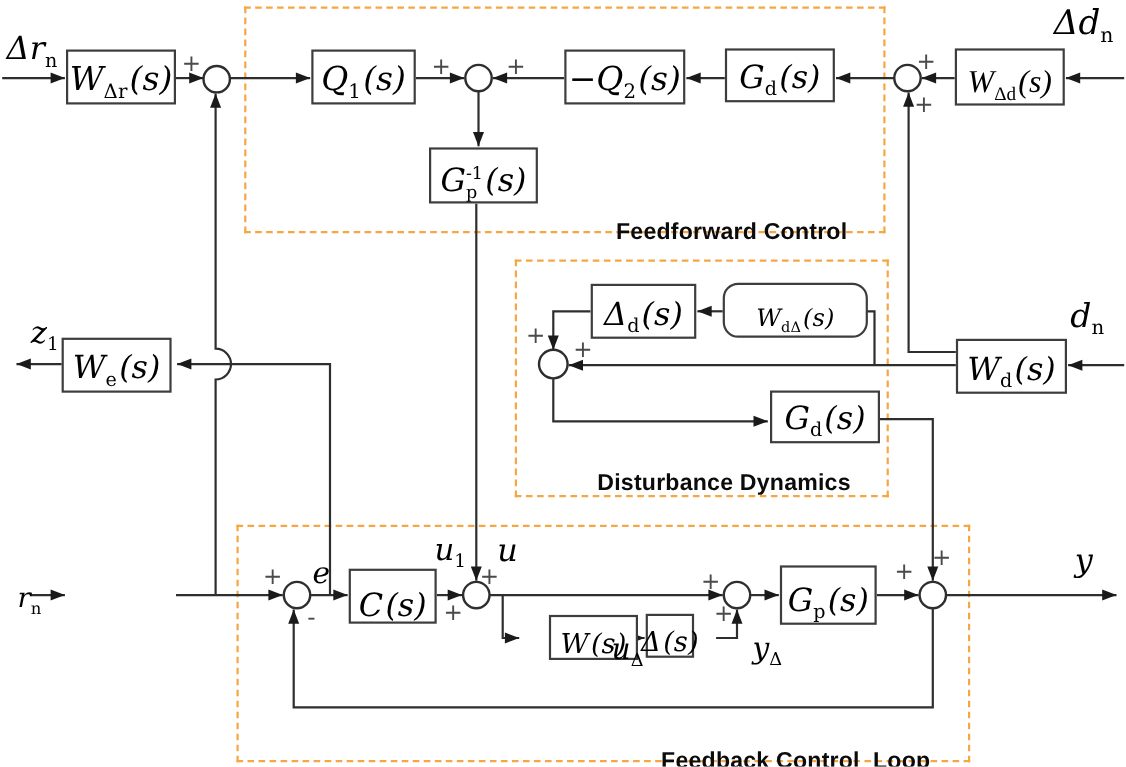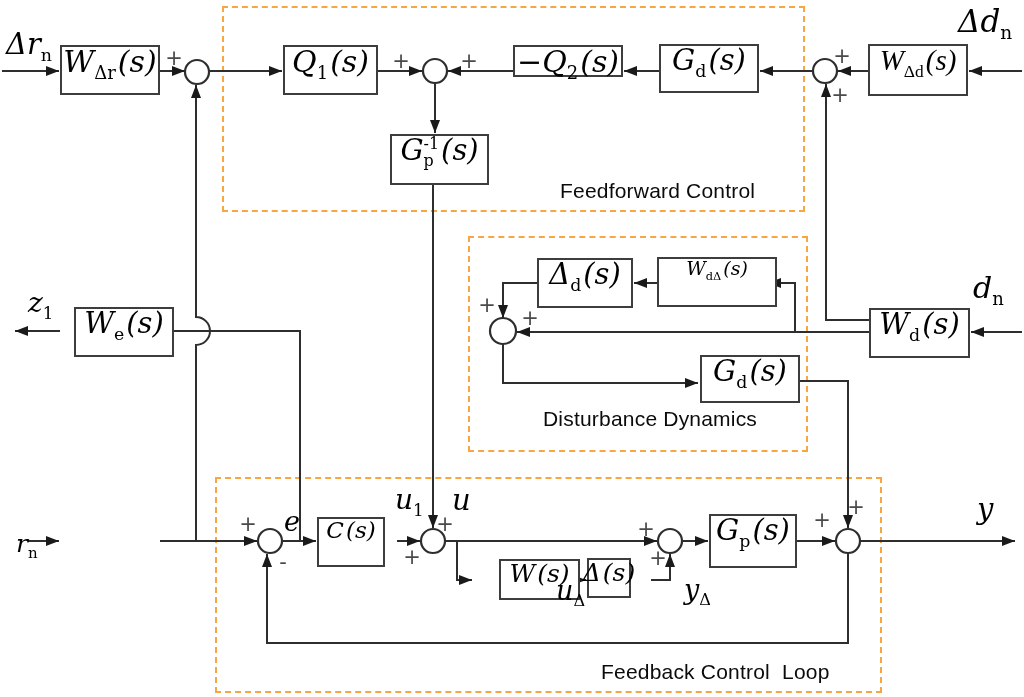--- a/index.html
+++ b/index.html
@@ -1,26 +1,26 @@
 <!DOCTYPE html>
 <html style="--wire: #2e2e2e; --dash: #F6A642; --bborder: #3d3d3d;"><head>
 <meta charset="utf-8">
 <style>
   :root{ --wire:#2e2e2e; --dash:#F6A642; --bborder:#3d3d3d; }
   html,body{margin:0;padding:0;background:#fff;}
   #diagram{position:relative;overflow:hidden;background:#fff;}
   .region{position:absolute;border:2.5px dashed var(--dash);box-sizing:border-box;}
   .region-label{position:absolute;font-family:"Liberation Sans","DejaVu Sans",sans-serif;
-    font-weight:400;font-size:21px;color:#0b0b0b;white-space:pre;letter-spacing:.2px;}
+    font-weight:700;font-size:21px;color:#0b0b0b;white-space:pre;letter-spacing:.2px;margin-top:20px;}
   #wire-layer{position:absolute;left:0;top:0;}
   .wire{fill:none;stroke:var(--wire);stroke-width:2;}
   .junction{fill:#fff;stroke:var(--wire);stroke-width:2.2;}
   .arrowhead{fill:#1a1a1a;stroke:none;}
   .block{position:absolute;box-sizing:border-box;background:#fff;border:2px solid var(--bborder);
-    display:flex;align-items:flex-start;justify-content:center;
+    display:flex;align-items:flex-end;justify-content:center;
     font-family:"DejaVu Serif","Liberation Serif",serif;font-style:italic;color:#000;}
   .block .inner{white-space:nowrap;line-height:1;}
   .block sub,.slabel sub{font-style:normal;font-size:0.6em;}
   .block .post{padding-left:2px;}
   .stack{display:inline-flex;flex-direction:column;font-size:0.55em;font-style:normal;
     line-height:1;vertical-align:middle;text-align:left;row-gap:1px;}
   .sign{position:absolute;transform:translate(-50%,-50%);font-family:"DejaVu Sans",sans-serif;
     font-size:21px;color:#4a4a4a;line-height:1;}
   .slabel{position:absolute;font-family:"DejaVu Serif","Liberation Serif",serif;
     font-style:italic;color:#000;line-height:1;white-space:nowrap;}
@@ -112,51 +112,51 @@
       <polygon points="503,318 498,305 508,305" class="arrowhead"></polygon>
       <polygon points="698,383 685,378 685,388" class="arrowhead"></polygon>
       <polygon points="848,528 843,515 853,515" class="arrowhead"></polygon>
     </svg>
     <div class="block" style="left: 60px; top: 45px; width: 100px; height: 50px; font-size: 30px;">
       <span class="inner"><span>W</span><sub>Δr</sub><span class="post">(s)</span></span>
     </div>
     <div class="block" style="left: 283px; top: 45px; width: 95px; height: 50px; font-size: 30px;">
       <span class="inner"><span>Q</span><sub>1</sub><span class="post">(s)</span></span>
     </div>
-    <div class="block" style="left: 513px; top: 45px; width: 110px; height: 32px; font-size: 30px;">
+    <div class="block" style="left: 513px; top: 45px; width: 110px; height: 50px; font-size: 30px;">
       <span class="inner"><span>−Q</span><sub>2</sub><span class="post">(s)</span></span>
     </div>
     <div class="block" style="left: 659px; top: 44px; width: 100px; height: 49px; font-size: 29px;">
       <span class="inner"><span>G</span><sub>d</sub><span class="post">(s)</span></span>
     </div>
     <div class="block" style="left: 868px; top: 44px; width: 100px; height: 52px; font-size: 29px; font-family: Liberation Serif, serif;">
       <span class="inner"><span>W</span><sub>Δd</sub><span class="post">(s)</span></span>
     </div>
     <div class="block" style="left: 390px; top: 134px; width: 99px; height: 51px; font-size: 29px;">
       <span class="inner"><span>G</span><span class="stack">
           <span>-1</span>
           <span>p</span>
         </span><span class="post">(s)</span></span>
     </div>
     <div class="block" style="left: 537px; top: 258px; width: 96px; height: 50px; font-size: 29px;">
       <span class="inner"><span>Δ</span><sub>d</sub><span class="post">(s)</span></span>
     </div>
-    <div class="block" style="left: 657px; top: 257px; width: 120px; height: 50px; font-size: 19px;">
+    <div class="block" style="left: 657px; top: 257px; width: 132px; height: 50px; font-size: 22px; border-radius: 14px;">
       <span class="inner"><span>W</span><sub>dΔ</sub><span class="post">(s)</span></span>
     </div>
     <div class="block" style="left: 700px; top: 355px; width: 100px; height: 48px; font-size: 29px;">
       <span class="inner"><span>G</span><sub>d</sub><span class="post">(s)</span></span>
     </div>
     <div class="block" style="left: 869px; top: 308px; width: 101px; height: 50px; font-size: 29px;">
       <span class="inner"><span>W</span><sub>d</sub><span class="post">(s)</span></span>
     </div>
-    <div class="block" style="left: 74px; top: 307px; width: 100px; height: 50px; font-size: 29px;">
+    <div class="block" style="left: 56px; top: 307px; width: 100px; height: 50px; font-size: 29px;">
       <span class="inner"><span>W</span><sub>e</sub><span class="post">(s)</span></span>
     </div>
-    <div class="block" style="left: 317px; top: 517px; width: 68px; height: 50px; font-size: 23px;">
+    <div class="block" style="left: 317px; top: 517px; width: 80px; height: 50px; font-size: 29px;">
       <span class="inner"><span>C</span><span class="post">(s)</span></span>
     </div>
     <div class="block" style="left: 499px; top: 559px; width: 81px; height: 41px; font-size: 25px;">
       <span class="inner"><span>W</span><span class="post">(s)</span></span>
     </div>
     <div class="block" style="left: 587px; top: 558px; width: 44px; height: 40px; font-size: 25px;">
       <span class="inner"><span>Δ</span><span class="post">(s)</span></span>
     </div>
     <div class="block" style="left: 709px; top: 514px; width: 88px; height: 54px; font-size: 29px;">
       <span class="inner"><span>G</span><sub>p</sub><span class="post">(s)</span></span>

